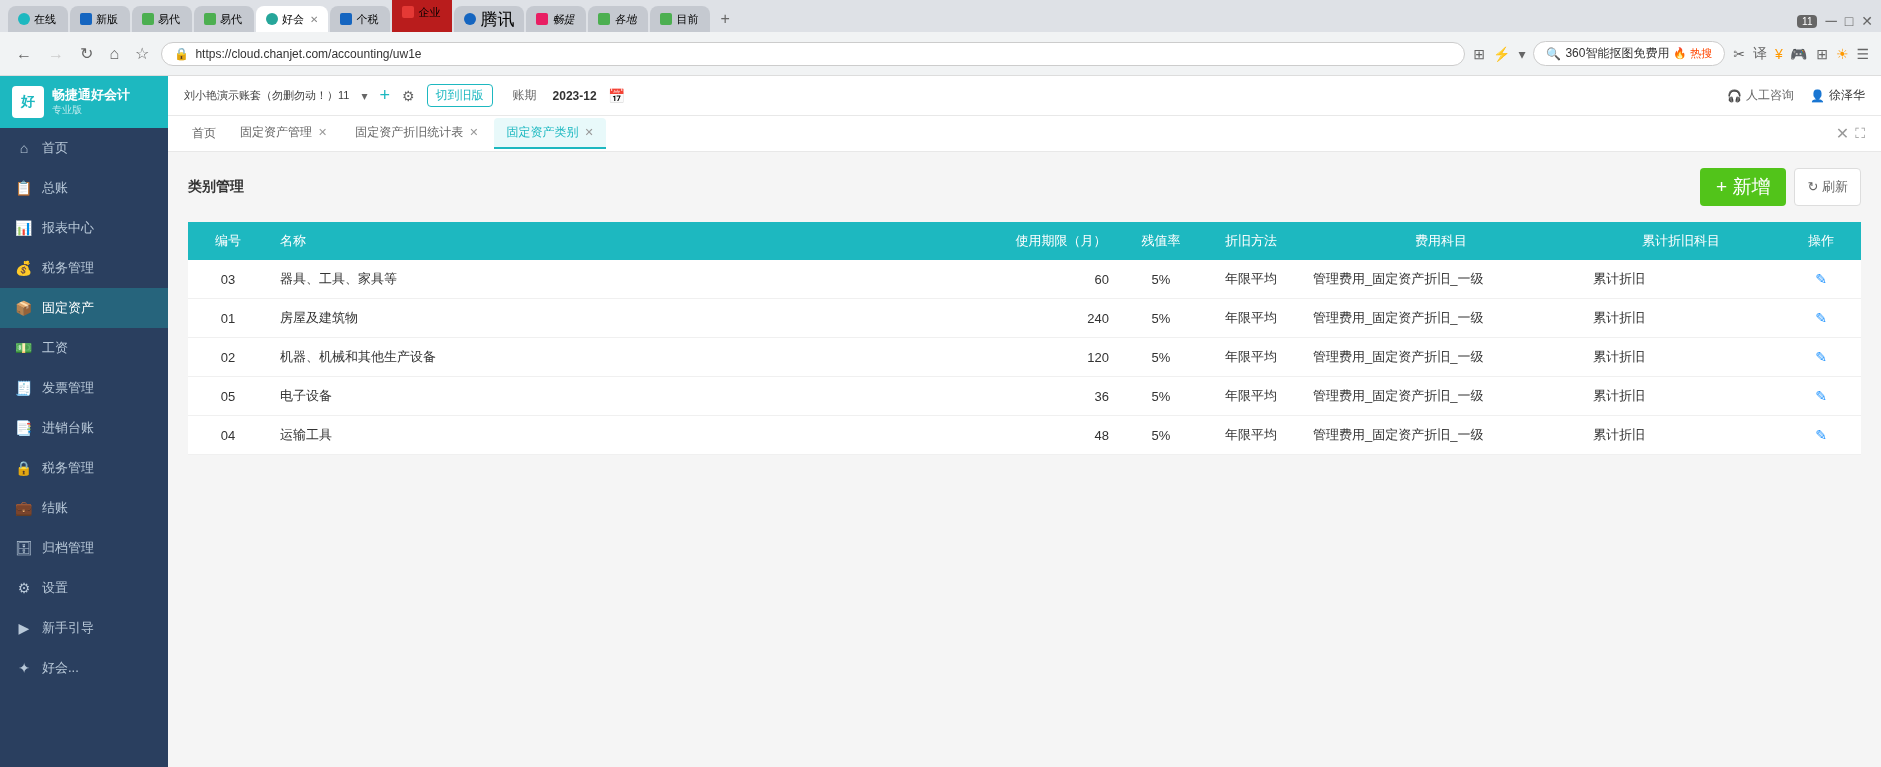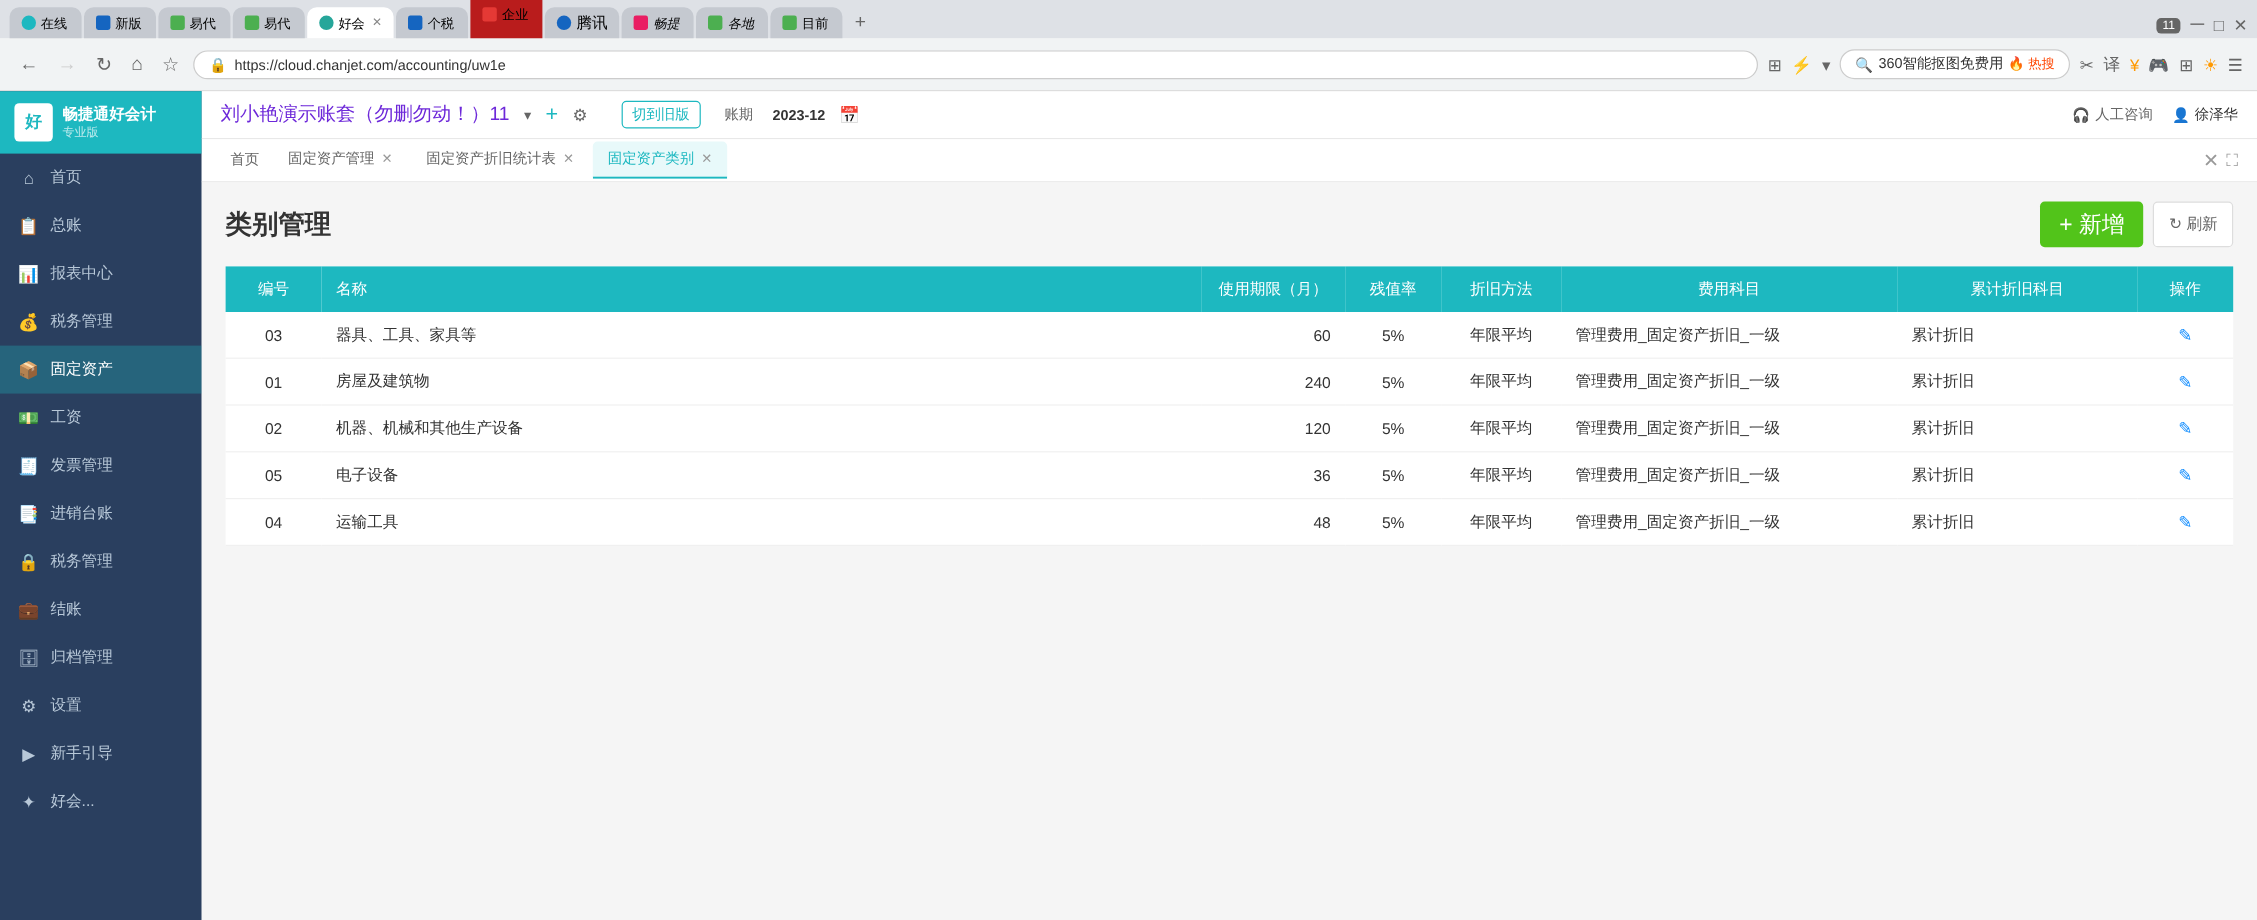--- a/index.html
+++ b/index.html
@@ -12,21 +12,21 @@
     .sidebar { width: 168px; background: #2a3f5f; display: flex; flex-direction: column; flex-shrink: 0; }
     .sidebar-logo { background: #1db8c0; padding: 10px 12px; display: flex; align-items: center; gap: 8px; }
     .logo-text { color: #fff; font-size: 13px; font-weight: bold; line-height: 1.3; }
     .logo-badge { color: rgba(255,255,255,0.7); font-size: 10px; }
     .sidebar-item { display: flex; align-items: center; gap: 10px; padding: 11px 16px; color: #b8c8d8; cursor: pointer; font-size: 13px; }
     .sidebar-item.active { background: rgba(29,184,192,0.3); color: #fff; }
     .sidebar-icon { width: 16px; height: 16px; display: flex; align-items: center; justify-content: center; font-size: 14px; }
 
     
     .top-bar { background: #fff; height: 40px; display: flex; align-items: center; padding: 0 16px; border-bottom: 1px solid #e8e8e8; gap: 12px; }
-    .account-btn { border: 1px solid #1db8c0; color: #1db8c0; background: #fff; border-radius: 4px; padding: 2px 8px; font-size: 12px; cursor: pointer; margin-left: 16px; }
+    .account-btn { border: 1px solid #1db8c0; color: #1db8c0; background: #fff; border-radius: 4px; padding: 2px 8px; font-size: 12px; cursor: pointer; }
 
     
     .main-content { flex: 1; display: flex; flex-direction: column; overflow: hidden; }
     .breadcrumb-tabs { background: #fff; border-bottom: 1px solid #e8e8e8; display: flex; align-items: center; padding: 0 16px; height: 36px; gap: 4px; }
     .breadcrumb-link { color: #666; font-size: 12px; cursor: pointer; padding: 6px 8px; }
     .breadcrumb-tab { display: flex; align-items: center; gap: 6px; padding: 6px 12px; font-size: 12px; color: #666; cursor: pointer; border-bottom: 2px solid transparent; }
     .breadcrumb-tab.active { color: #1db8c0; border-bottom: 2px solid #1db8c0; background: #e8f9fa; border-radius: 4px 4px 0 0; }
     .tab-x { color: #999; font-size: 11px; cursor: pointer; }
 
     .page-body { padding: 16px 20px; flex: 1; overflow-y: auto; background: #f5f5f5; }
@@ -72,21 +72,21 @@
     <span style="color:#888;font-size:10px;margin-left:2px;">✕</span>
   </div>
   <div style="background:#c5c9d0; border-radius:8px 8px 0 0; padding:0 10px; height:26px; display:flex; align-items:center; font-size:11px; gap:4px; min-width:60px;">
     <span style="width:12px;height:12px;background:#1565c0;border-radius:2px;display:inline-block;"></span>
     <span>个税</span>
   </div>
   <div style="background:#b91c1c; border-radius:8px 8px 0 0; padding:0 10px; height:40px; display:flex; align-items:center; font-size:11px; gap:4px; min-width:60px;">
     <span style="width:12px;height:12px;background:#e53935;border-radius:2px;display:inline-block;"></span>
     <span>企业</span>
   </div>
-  <div style="background:#c5c9d0; border-radius:8px 8px 0 0; padding:0 10px; height:26px; display:flex; align-items:center; font-size:13px; gap:4px; min-width:60px;">
+  <div style="background:#c5c9d0; border-radius:8px 8px 0 0; padding:0 10px; height:26px; display:flex; align-items:center; font-size:17px; gap:4px; min-width:60px;">
     <span style="width:12px;height:12px;background:#1565c0;border-radius:50%;display:inline-block;"></span>
     <span>腾讯</span>
   </div>
   <div style="background:#c5c9d0; border-radius:8px 8px 0 0; padding:0 10px; height:26px; display:flex; align-items:center; font-size:11px; gap:4px; min-width:60px;font-style:italic;">
     <span style="width:12px;height:12px;background:#e91e63;border-radius:2px;display:inline-block;"></span>
     <span>畅提</span>
   </div>
   <div style="background:#c5c9d0; border-radius:8px 8px 0 0; padding:0 10px; height:26px; display:flex; align-items:center; font-size:11px; gap:4px; min-width:60px;font-style:italic;">
     <span style="width:12px;height:12px;background:#4caf50;border-radius:2px;display:inline-block;"></span>
     <span>各地</span>
@@ -196,21 +196,21 @@
     </div>
     <div class="sidebar-item">
       <span class="sidebar-icon">✦</span>
       <span>好会...</span>
     </div>
   </div>
 
   <div class="main-content">
 
     <div class="top-bar">
-      <span style="font-size:16px;color:#6d28d9;">刘小艳演示账套（勿删勿动！）11</span>
+      <span style="font-size:11px;color:#404040;">刘小艳演示账套（勿删勿动！）11</span>
       <span style="color:#666;font-size:12px;cursor:pointer;">▾</span>
       <button style="background:none;border:none;color:#1db8c0;font-size:18px;cursor:pointer;">+</button>
       <button style="background:none;border:none;color:#666;font-size:14px;cursor:pointer;">⚙</button>
       <button class="account-btn">切到旧版</button>
       <span style="font-size:12px;color:#666;margin-left:8px;">账期</span>
       <span style="font-size:12px;font-weight:bold;color:#333;margin-left:4px;">2023-12</span>
       <span style="cursor:pointer;font-size:14px;">📅</span>
       <div style="margin-left:auto;display:flex;align-items:center;gap:16px;">
         <div style="display:flex;align-items:center;gap:4px;font-size:12px;color:#666;cursor:pointer;">
           <span>🎧</span>
@@ -238,21 +238,21 @@
         <span class="tab-x">✕</span>
       </div>
       <div style="margin-left:auto;display:flex;align-items:center;gap:6px;">
         <span style="color:#999;cursor:pointer;font-size:16px;">✕</span>
         <span style="color:#999;cursor:pointer;font-size:14px;">⛶</span>
       </div>
     </div>
 
     <div class="page-body">
       <div class="page-header">
-        <h2 style="font-size:22px;font-weight:bold;color:#333;">类别管理</h2>
+        <h2 style="font-size:14px;font-weight:bold;color:#333;">类别管理</h2>
         <div class="header-actions">
           <button class="btn-add">+ 新增</button>
           <button class="btn-refresh">
             <span>↻</span>
             <span>刷新</span>
           </button>
         </div>
       </div>
 
       <table class="data-table">

